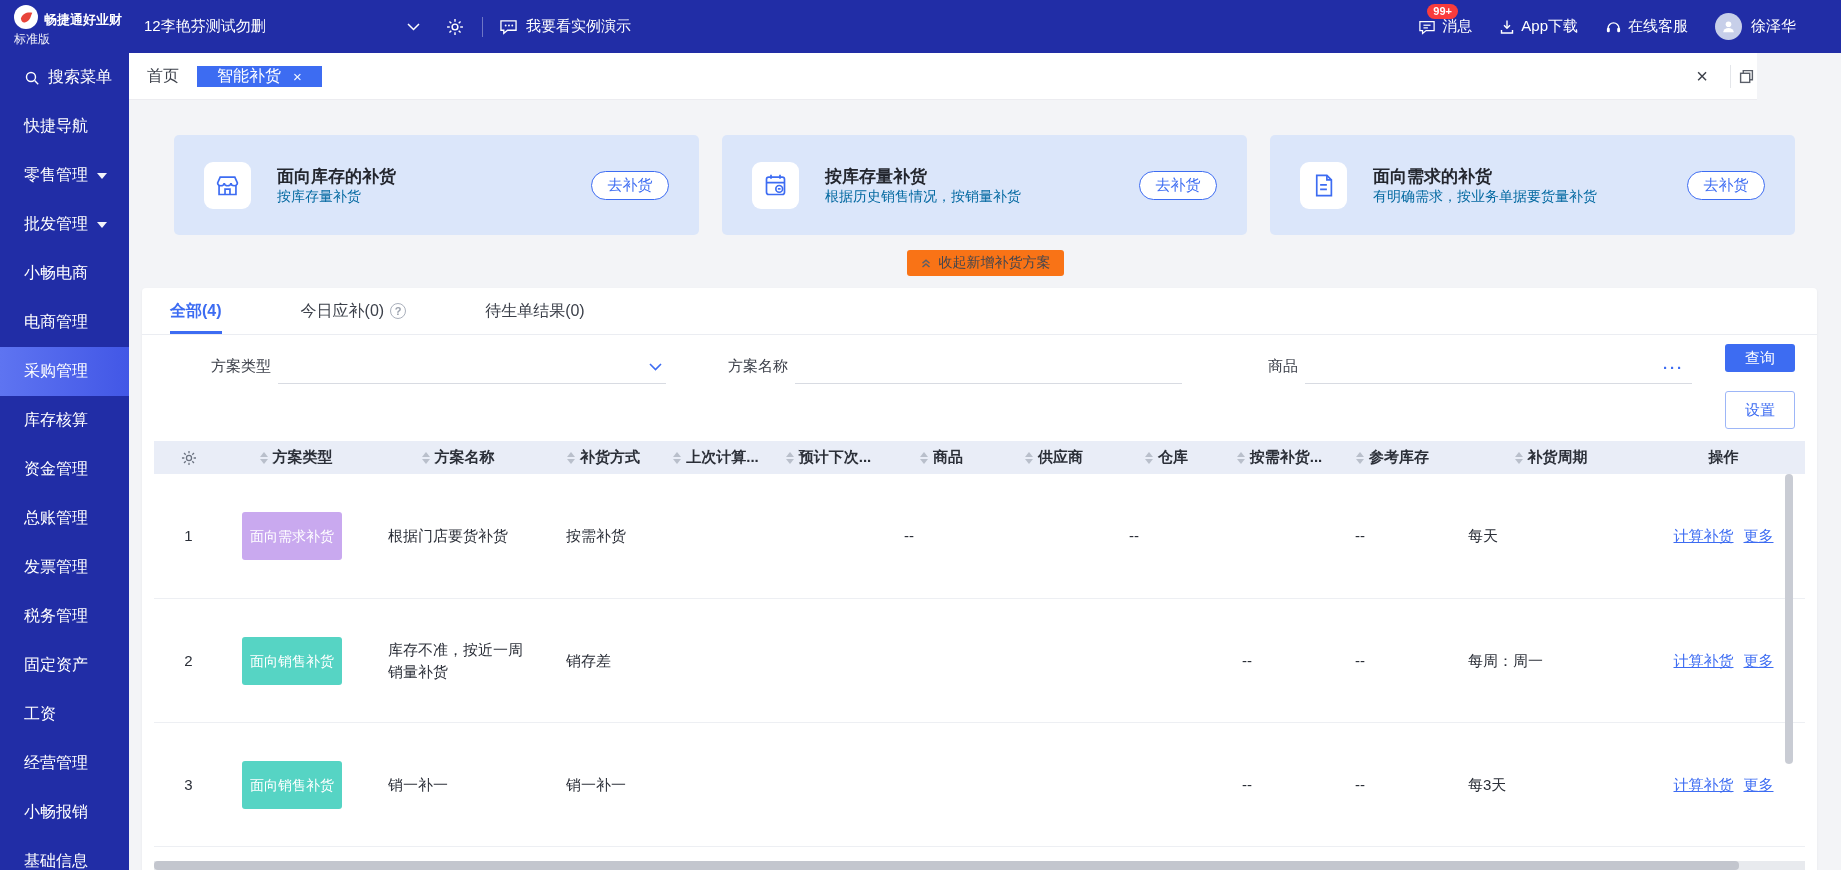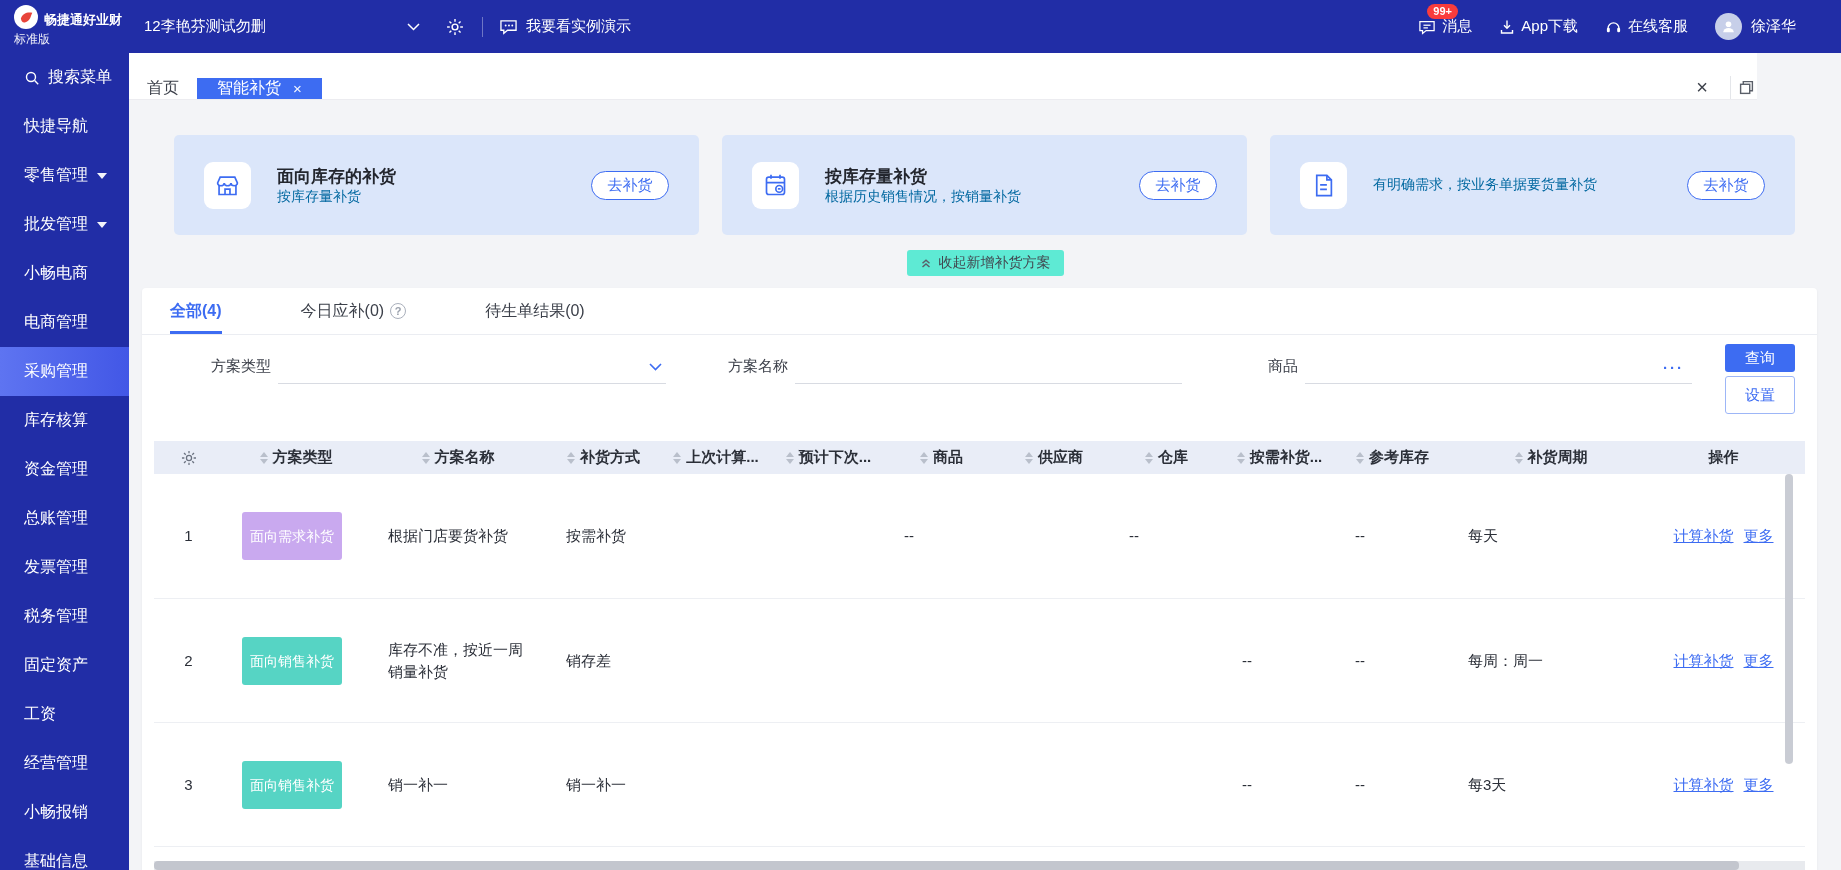--- a/index.html
+++ b/index.html
@@ -26,60 +26,60 @@
 .username{font-size:15px;cursor:pointer}
 
 
 .sidebar{position:absolute;left:0;top:53px;width:129px;height:817px;background:#212da6;z-index:20;overflow:hidden}
 .side-item{height:49px;display:flex;align-items:center;padding-left:24px;color:#fff;font-size:16px;cursor:pointer;white-space:nowrap}
 .side-item .s-icon{margin-right:8px;display:flex}
 .side-item .caret{width:0;height:0;border-left:5px solid transparent;border-right:5px solid transparent;border-top:6px solid #fff;margin-left:9px;opacity:.95}
 .side-item.active{background:linear-gradient(90deg,#5e74f1,#4257e6)}
 
 
-.tabbar{position:absolute;left:129px;top:53px;width:1628px;height:47px;background:#fff;display:flex;align-items:flex-end;border-bottom:1px solid #ececf0;z-index:10}
+.tabbar{position:absolute;left:129px;top:53px;width:1628px;height:47px;background:#fff;display:flex;align-items:center;border-bottom:1px solid #ececf0;z-index:10}
 .tab-home{padding:0 18px;display:flex;align-items:center;font-size:16px;color:#3c404a;cursor:pointer}
 .tab-active{background:#3d6cf2;color:#fff;display:flex;align-items:center;gap:12px;padding:0 20px;font-size:16px;cursor:pointer}
 .tab-x{font-size:15px;line-height:1;opacity:.95}
 .tabbar-right{margin-left:auto;display:flex;align-items:stretch}
 .tabbar-close{width:56px;display:flex;align-items:center;justify-content:center;font-size:20px;color:#3c404a;cursor:pointer}
 .layout-btn{width:27px;border-left:1px solid #e4e6ea;display:flex;align-items:center;padding-left:8px;cursor:pointer}
 
 
 .main{position:absolute;left:129px;top:100px;width:1712px;height:770px;background:#f3f4f7;overflow:hidden}
 .cards{display:flex;gap:23px;margin:35px 46px 0 45px}
 .card{flex:1;height:100px;background:#dbe6fa;border-radius:5px;display:flex;align-items:center;padding:0 30px}
 .card-icon{width:47px;height:47px;background:#fff;border-radius:9px;display:flex;align-items:center;justify-content:center;margin-right:26px;flex:none}
 .card-text{flex:1;min-width:0}
 .card-title{font-size:17px;font-weight:bold;color:#23262e;margin-bottom:0;white-space:nowrap}
 .card-sub{font-size:14px;color:#0369a1;white-space:nowrap}
 .card-btn{width:78px;height:29px;border:1px solid #3d6cf2;color:#3d6cf2;background:#fff;border-radius:15px;font-size:15px;display:flex;align-items:center;justify-content:center;cursor:pointer;flex:none}
 .collapse-row{display:flex;justify-content:center;margin-top:15px}
-.collapse-btn{height:26px;background:#5eead4;border:none;border-radius:3px;display:flex;align-items:center;gap:7px;padding:0 13px;font-size:14px;color:#42464f;cursor:pointer;font-family:inherit}
+.collapse-btn{height:26px;background:#f97316;border:none;border-radius:3px;display:flex;align-items:center;gap:7px;padding:0 13px;font-size:14px;color:#42464f;cursor:pointer;font-family:inherit}
 
 
 .panel{position:absolute;left:13px;top:188px;width:1675px;height:582px;background:#fff;border-radius:4px 4px 0 0;box-shadow:0 1px 3px rgba(0,0,0,.05);overflow:hidden}
 .ptabs{height:47px;display:flex;align-items:stretch;padding-left:28px;border-bottom:1px solid #ebedf2}
 .ptab{font-size:16px;color:#3c404a;margin-right:79px;display:flex;align-items:center;gap:6px;position:relative;cursor:pointer;white-space:nowrap}
 .ptab.active{color:#3d6cf2;font-weight:bold}
 .ptab.active::after{content:"";position:absolute;left:0;right:0;bottom:0;height:3px;background:#3d6cf2}
 .help{width:16px;height:16px;border:1px solid #aab0bc;border-radius:50%;color:#9aa0ac;font-size:11px;display:flex;align-items:center;justify-content:center;font-weight:bold;cursor:pointer}
 
 .filters{height:106px;display:flex;align-items:flex-start;padding:13px 22px 0 69px}
 .flabel{font-size:15px;color:#3c404a;line-height:36px;white-space:nowrap}
 .finput{height:36px;border-bottom:1px solid #d8dbe2;display:flex;align-items:center;position:relative}
 .finput input{border:none;outline:none;width:100%;height:100%;font-size:15px;font-family:inherit;background:transparent;color:#23262e}
 .f-select{width:388px;margin-left:7px;cursor:pointer}
 .f-select .sel-chevron{position:absolute;right:4px;bottom:12px}
 .f-name{width:387px;margin-left:7px}
 .f-prod{width:387px;margin-left:7px}
 .lbl2{margin-left:62px}
 .lbl3{margin-left:86px}
 .more-dots{position:absolute;right:8px;bottom:7px;color:#3d6cf2;font-size:15px;font-weight:bold;letter-spacing:2px;cursor:pointer}
-.btn-col{display:flex;flex-direction:column;gap:4px;margin-left:33px;margin-top:-4px}
+.btn-col{display:flex;flex-direction:column;gap:19px;margin-left:33px;margin-top:-4px}
 .btn-query{width:70px;height:28px;background:#3d6cf2;color:#fff;border:none;border-radius:3px;font-size:15px;cursor:pointer;font-family:inherit}
 .btn-settings{width:70px;height:38px;background:#fff;color:#3d6cf2;border:1px solid #9db6f7;border-radius:3px;font-size:15px;cursor:pointer;font-family:inherit}
 
 
 .table{margin:0 12px}
 .thead{display:flex;height:33px;background:#e9edf7;align-items:stretch}
 .th{display:flex;align-items:center;justify-content:center;font-size:15px;font-weight:bold;color:#2b2f38;white-space:nowrap}
 .sort{display:inline-flex;flex-direction:column;gap:2px;margin-right:5px}
 .sort i{width:0;height:0;border-left:4px solid transparent;border-right:4px solid transparent}
 .sort .up{border-bottom:5px solid #b9bfcb}
@@ -327,20 +327,21 @@
 
     <div class="card">
       <div class="card-icon">
         <svg width="27" height="27" viewBox="0 0 24 24" fill="none" stroke="#3d6cf2" stroke-width="1.5">
             <path d="M6 3 h9 l4 4 v14 H6 z"></path>
             <path d="M15 3 v4 h4"></path>
             <path d="M9 11.5 h6 M9 15.5 h6"></path>
           </svg>
       </div>
       <div class="card-text">
+        <div class="card-title">面向需求的补货</div>
         <div class="card-sub">有明确需求，按业务单据要货量补货</div>
       </div>
       <div class="card-btn">去补货</div>
     </div>
   </div>
 
   <div class="collapse-row">
     <button class="collapse-btn">
       <span>
         <svg width="12" height="12" viewBox="0 0 12 12" fill="none" stroke="#5a5f69" stroke-width="1.5">

